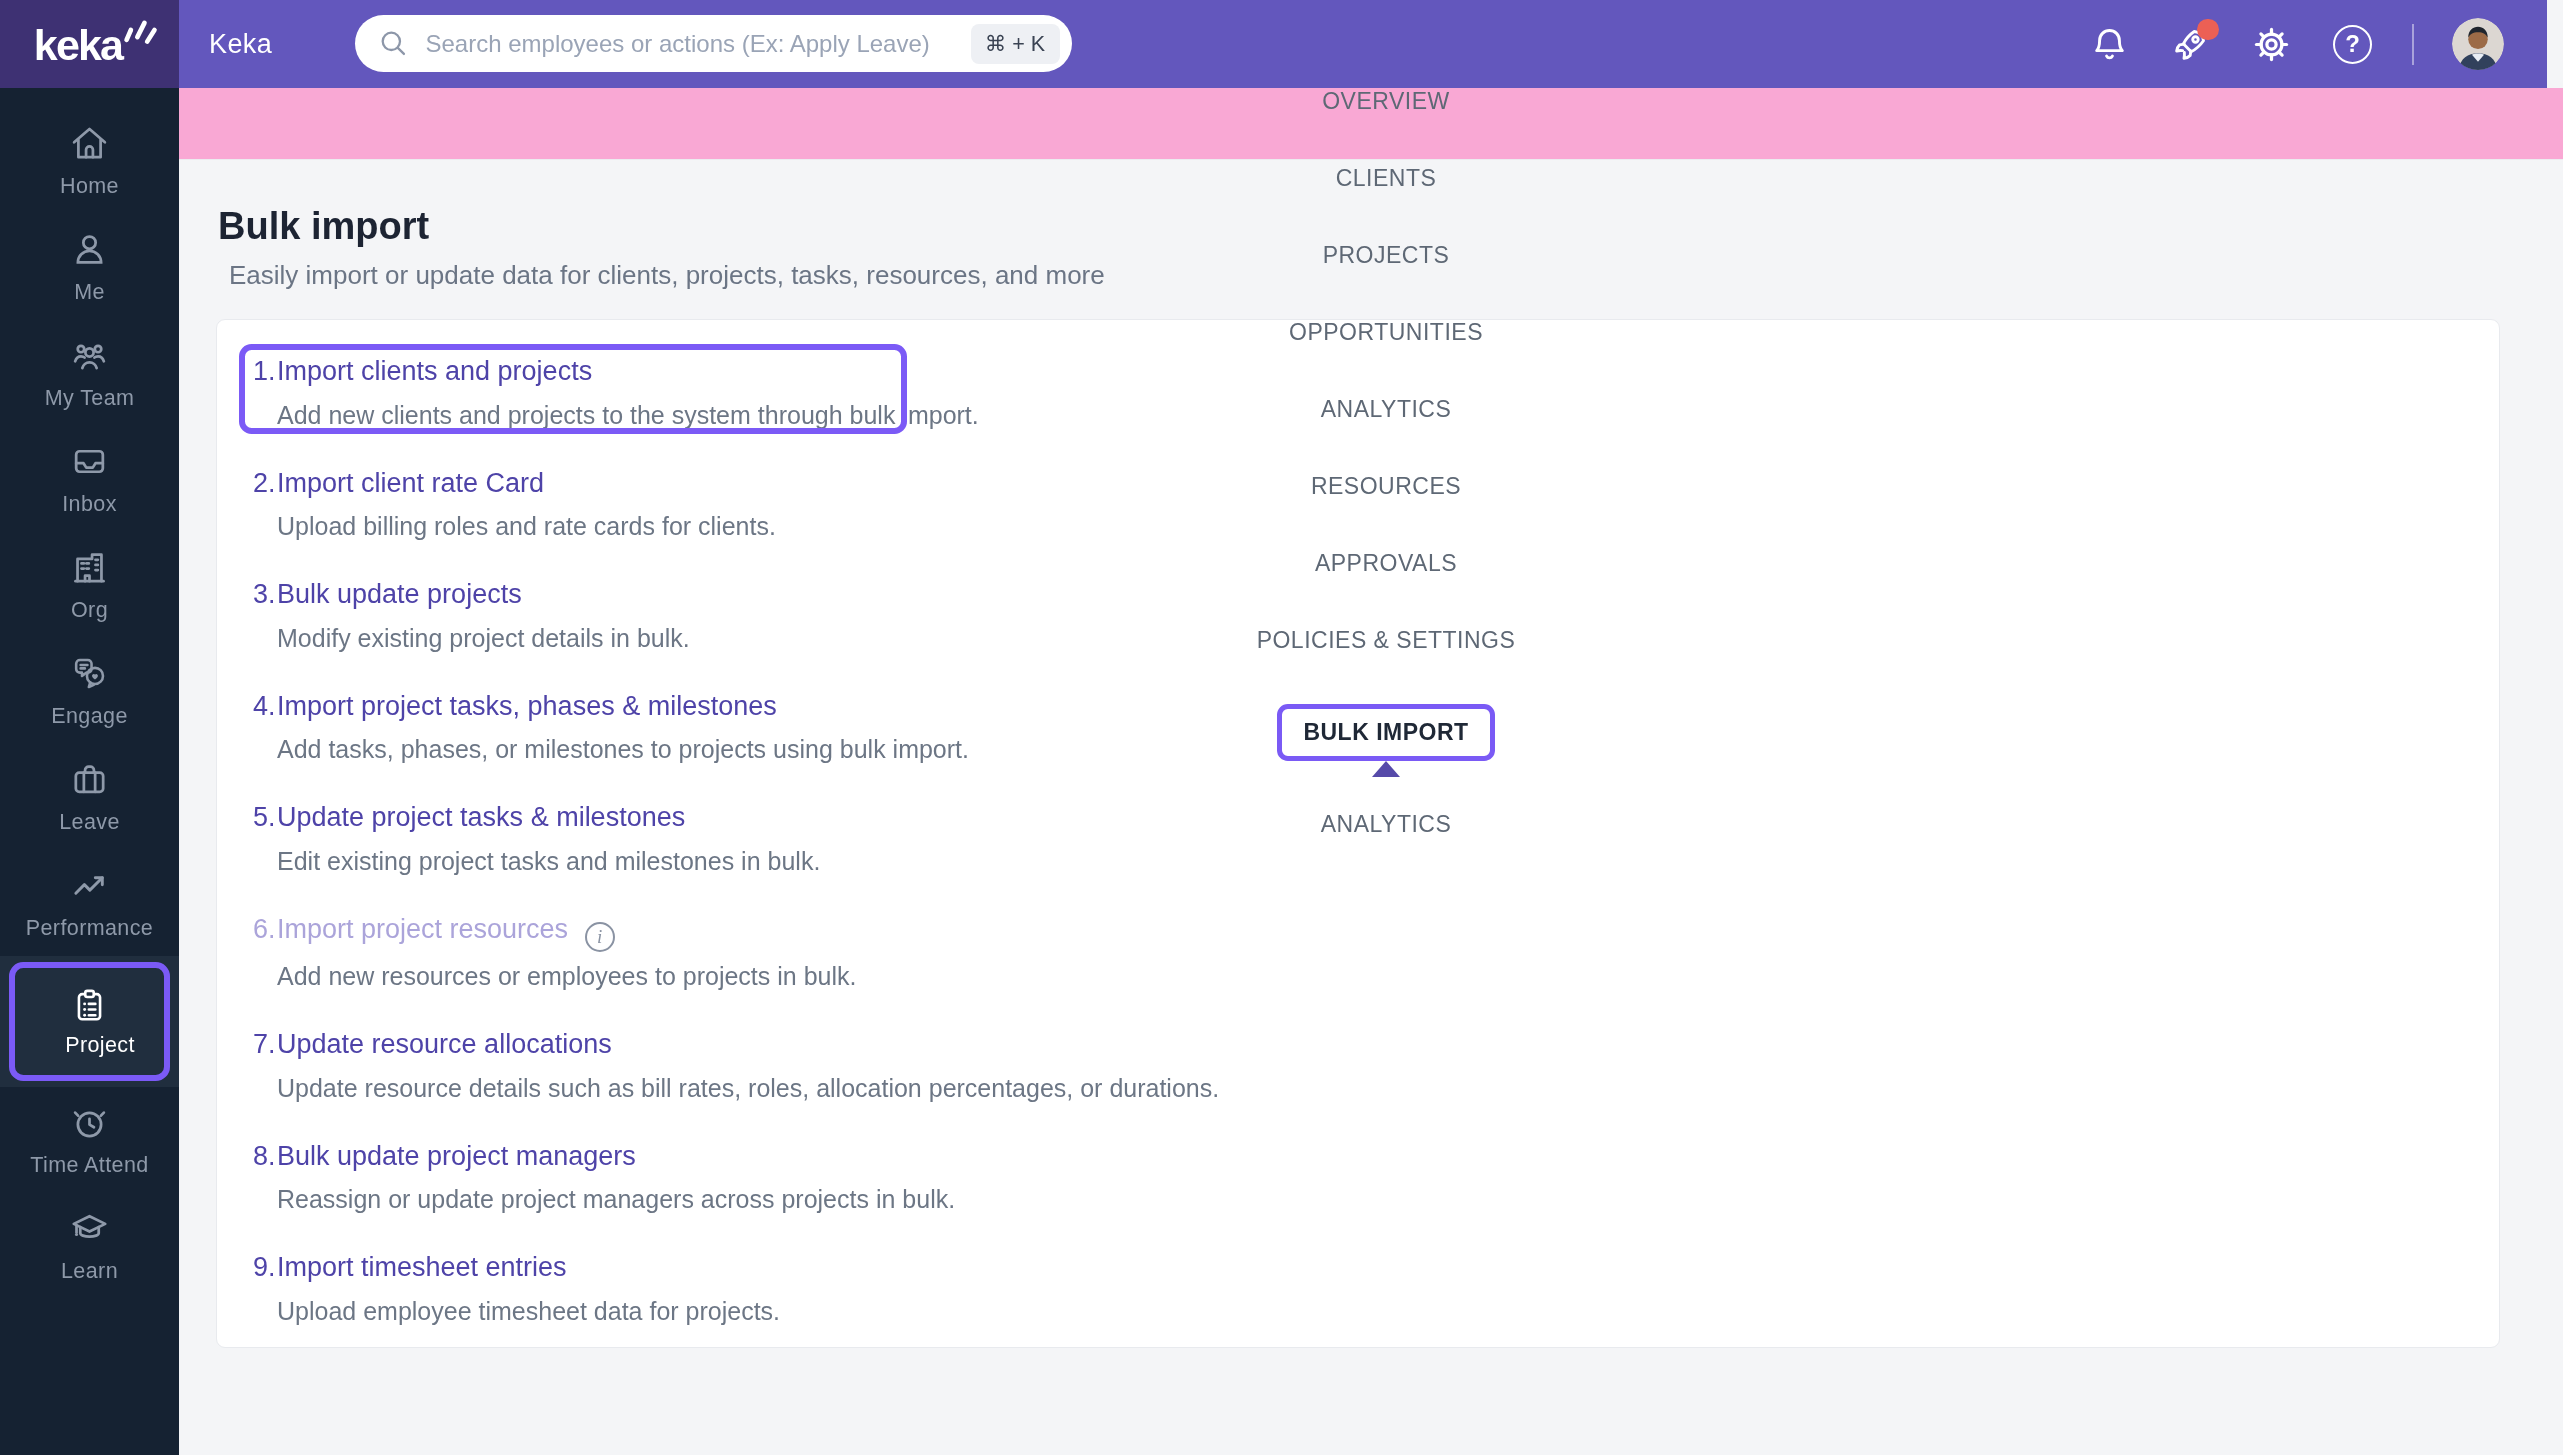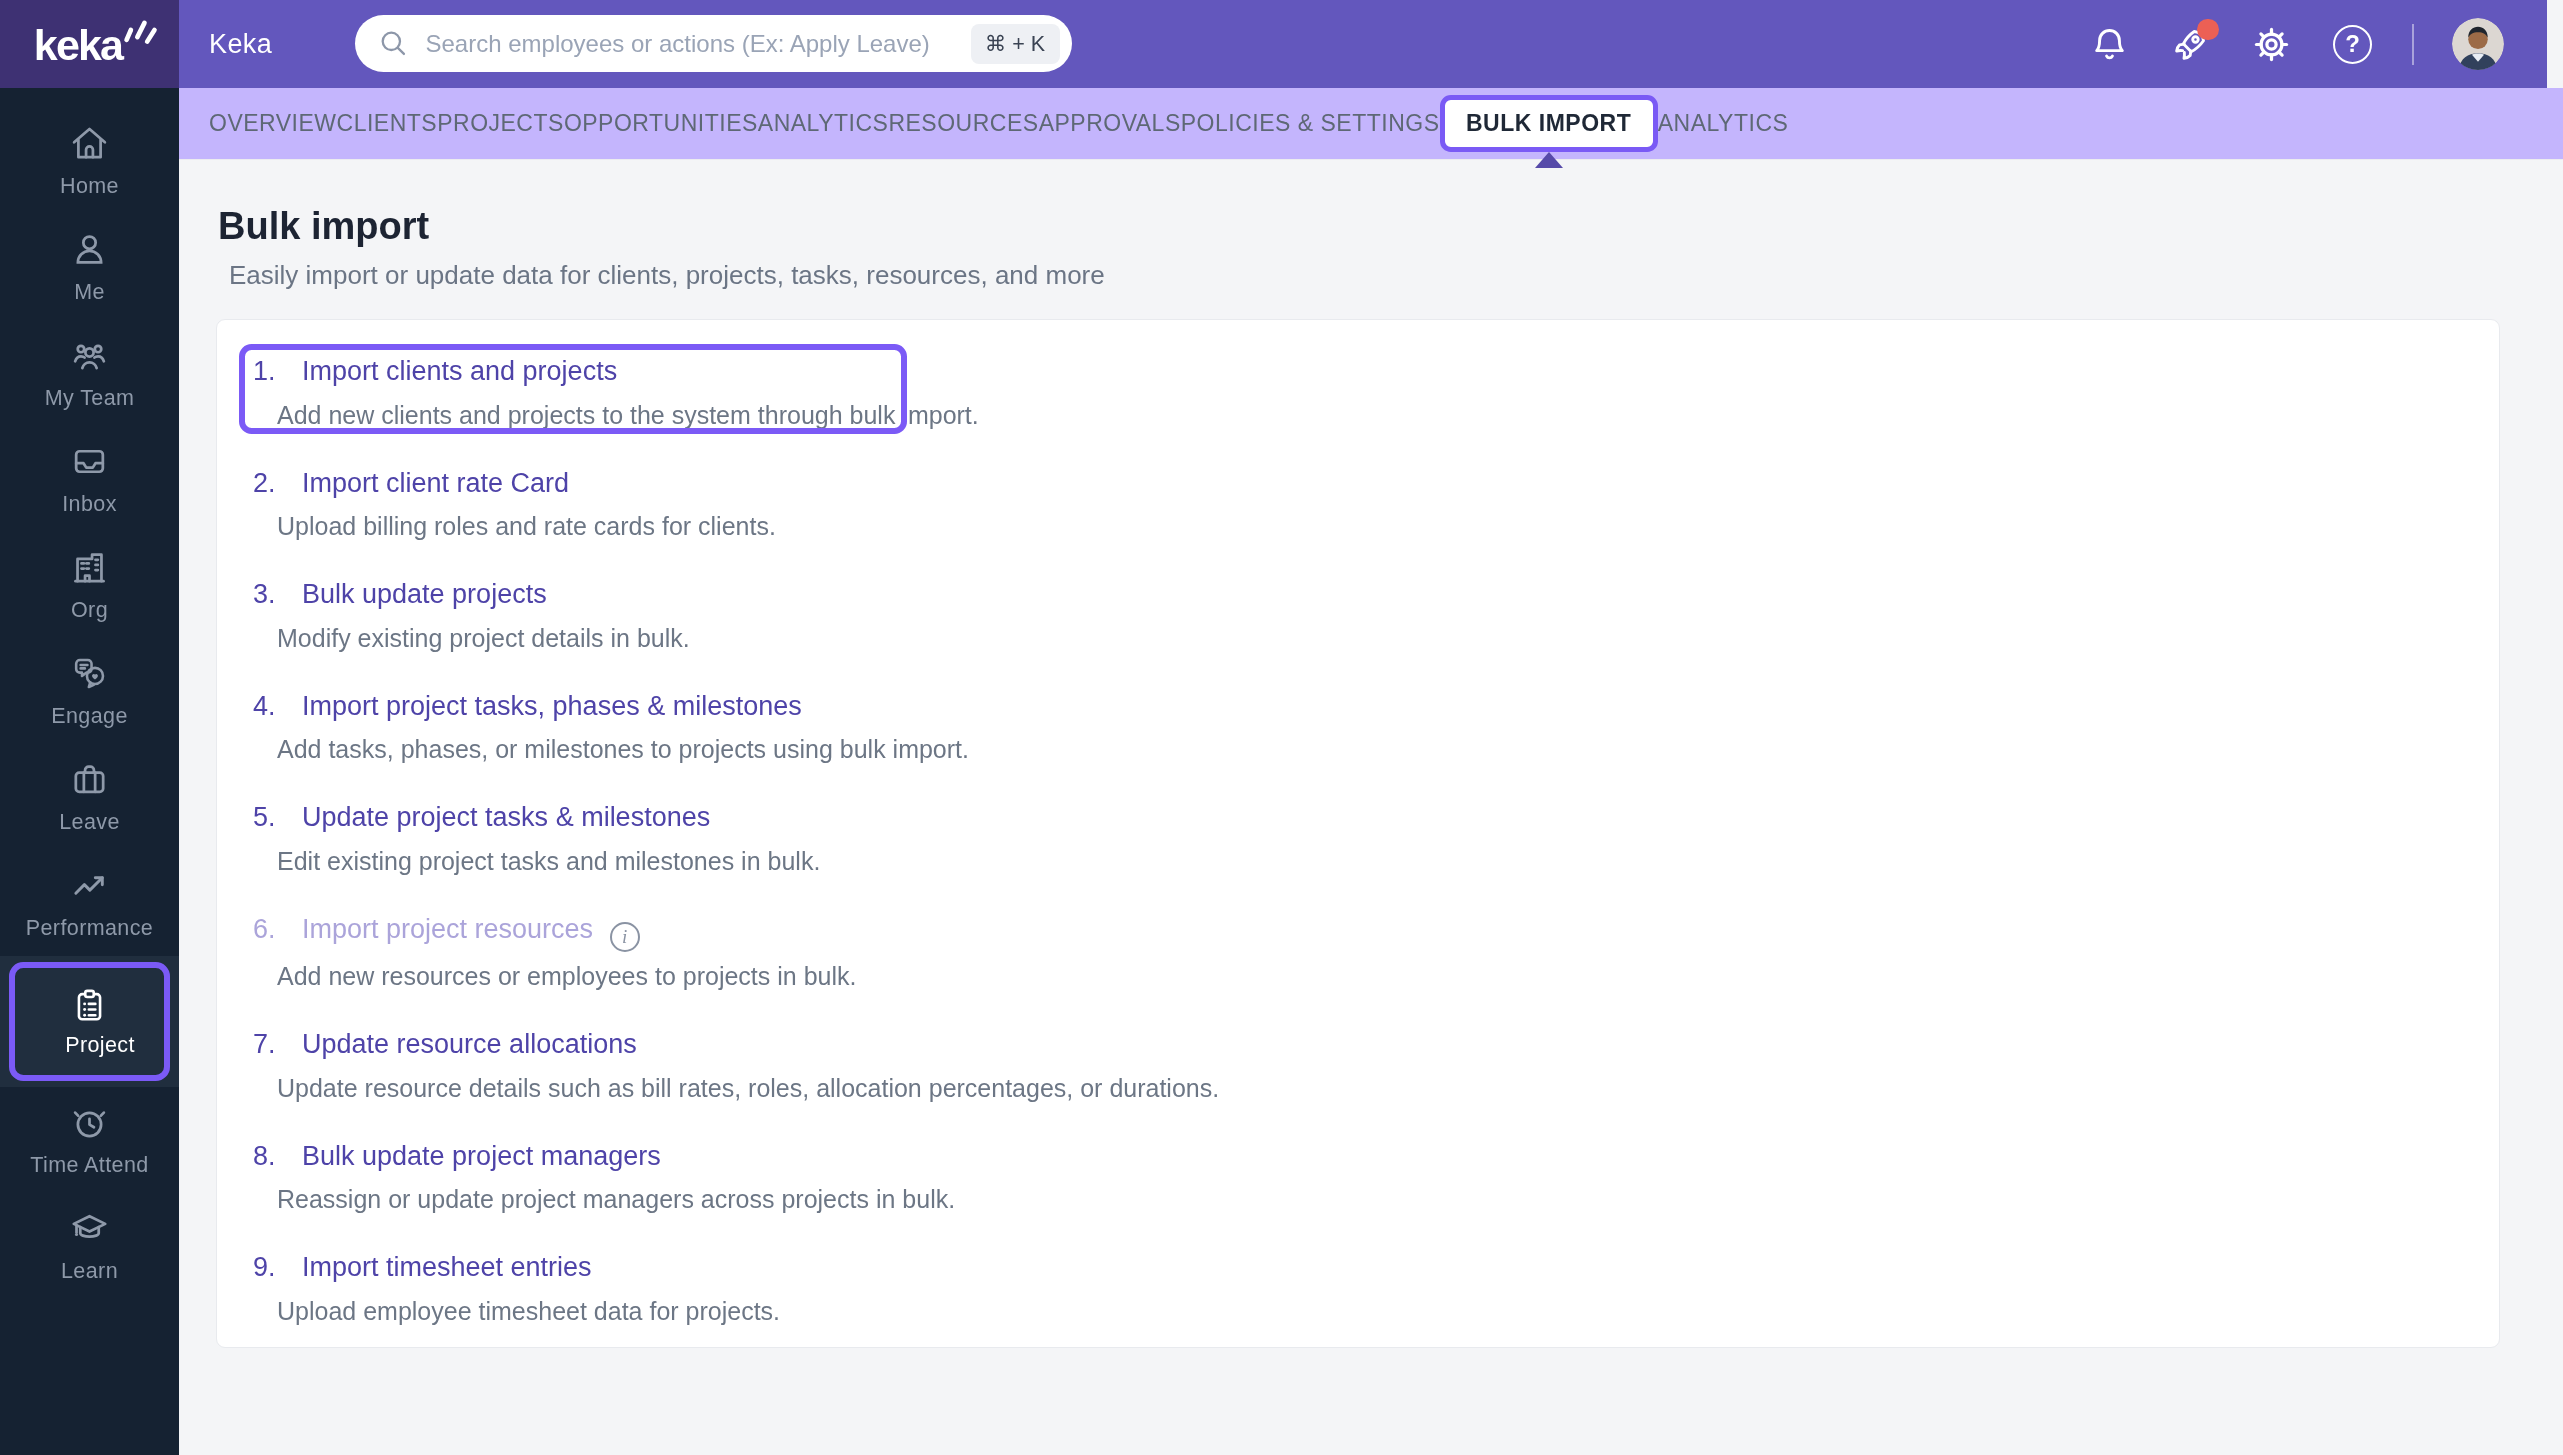--- a/index.html
+++ b/index.html
@@ -45,42 +45,42 @@
                gap:10px; color:#8e99a9; cursor:pointer; flex:0 0 auto; }
   .side-item svg { width:41px; height:41px; }
   .side-label { font-size:21.5px; letter-spacing:0.4px; }
   .side-item.active-zone { height:131px; background:#202e3e; padding:6.3px 9px; }
   .active-box { width:100%; height:100%; border:6.3px solid #7b5af6; border-radius:14.3px;
                 display:flex; flex-direction:column; align-items:center; justify-content:center; gap:8px; color:#ffffff; }
   .active-box svg { width:39px; height:39px; }
   .active-box .side-label { color:#ffffff;margin-left:21px; }
 
   
-  .tabbar { position:absolute; left:179px; right:0; top:88px; height:72px; background:#c4b5fd;
-            display:flex; align-items:center; padding-left:30px; z-index:4; border-bottom:0.9px solid #ececf0; }
+  .tabbar { position:absolute; left:179px; right:0; top:88px; height:72px; background:#f9a8d4;
+            display:flex; align-items:center; padding-left:30px; gap:50px; z-index:4; border-bottom:0.9px solid #ececf0;flex-direction:column; }
   .tab { font-size:23px; color:#5e6875; letter-spacing:0.5px; white-space:nowrap; cursor:pointer; }
   .active-tab-annotation { position:relative; border:5.4px solid #7a5af5; border-radius:10.8px; background:#ffffff;
                            padding:10px 21.5px; display:flex; align-items:center; }
   .tab.active { color:#1f2836; font-weight:bold; }
   .tab-caret { position:absolute; top:100%; left:50%; transform:translateX(-50%); margin-top:5.4px;
                width:0; height:0; border-left:14.3px solid transparent; border-right:14.3px solid transparent;
                border-bottom:16px solid #564aa9; }
 
   
   .main { position:absolute; left:179px; right:0; top:160px; bottom:0; background:#f4f5f7; }
   .page-title { position:absolute; left:39px; top:45px; font-size:38px; font-weight:600; color:#1d2433; }
   .page-subtitle { position:absolute; left:50px; top:100px; font-size:26px; color:#6b7585; }
 
   .card { position:absolute; left:37px; right:63px; top:159px; bottom:107px; background:#ffffff;
           border:1.8px solid #e8eaee; border-radius:9px; padding:36px 36px 36px 36px; }
 
   .import-item { position:relative; display:grid; grid-template-columns:24px 1fr; align-items:baseline; margin-bottom:39px; }
   .item-num { font-size:27px; color:#4e43a8; line-height:30.5px; }
   .item-title-row { grid-column:2; line-height:30.5px; }
-  .item-title { font-size:27px; color:#4e43a8; cursor:pointer;margin-left:25px; }
+  .item-title { font-size:27px; color:#4e43a8; cursor:pointer; }
   .item-desc { grid-column:2; margin-top:10px; font-size:25px; color:#6c7685; line-height:28px; }
   .import-item.disabled .item-num, .import-item.disabled .item-title { color:#aba4da; cursor:default; }
   .info-ring { display:inline-flex; align-items:center; justify-content:center; width:30px; height:30px;
                border:2.2px solid #8a93a3; border-radius:50%; color:#8a93a3; font-size:19px;
                margin-left:12.5px; vertical-align:-5.4px; font-family:"Liberation Serif", serif; font-style:italic; }
   .item-annotation { position:absolute; left:-14.3px; top:-12.5px; width:668px; height:90px;
                      border:6.3px solid #7b5af6; border-radius:12.5px; pointer-events:none; }
 </style>
 </head>
 <body>

